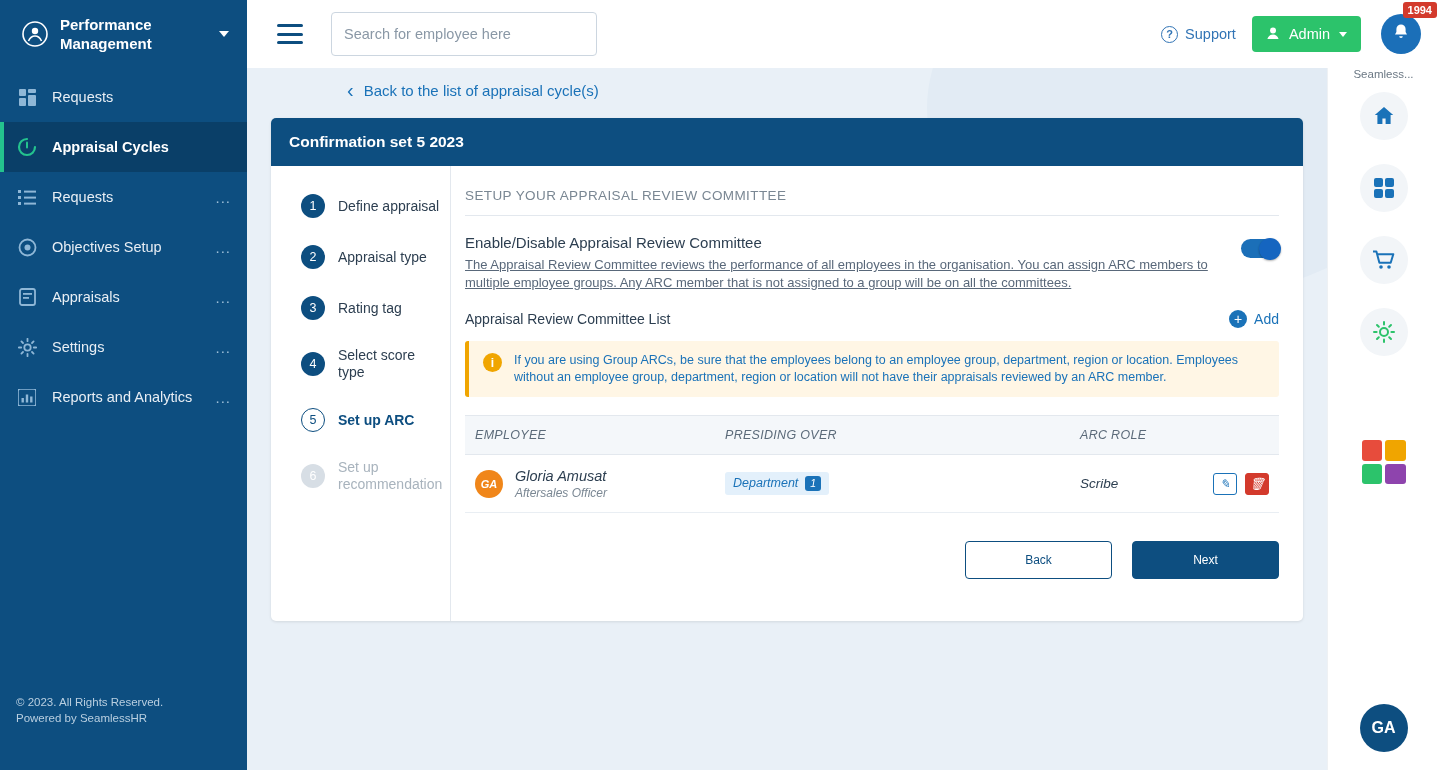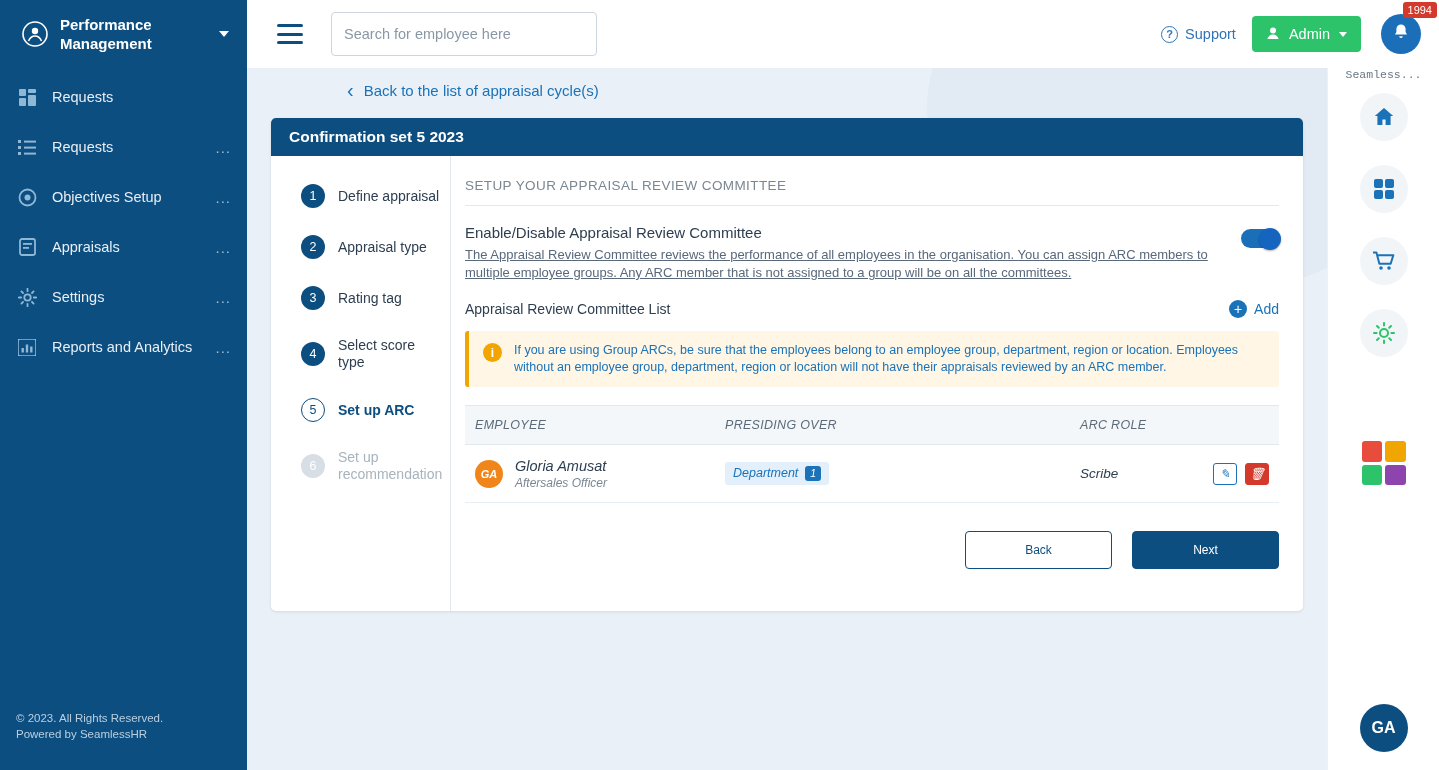--- a/index.html
+++ b/index.html
@@ -86,21 +86,21 @@
   .nav-item.active .nav-icon { color: #24c38e; }
   .nav-item.active::before {
     content: "";
     position: absolute;
     left: 0; top: 0; bottom: 0;
     width: 4px;
     background: #24c38e;
   }
   .sidebar-footer {
     position: absolute;
-    left: 16px; bottom: 28px;
+    left: 16px; bottom: 44px;
     font-size: 11.5px;
     color: #b9cfe0;
     line-height: 16px;
   }
 
   
   .main {
     flex: 1;
     position: relative;
     height: 770px;
@@ -184,21 +184,21 @@
     position: relative;
     cursor: pointer;
     margin-left: 4px;
   }
   .bell-badge {
     position: absolute;
     top: -12px; right: -16px;
     background: #d33a2c;
     color: #fff;
     font-size: 11px;
-    font-weight: normal;
+    font-weight: bold;
     border-radius: 3px;
     padding: 2px 5px;
     line-height: 1.1;
   }
 
   
   .content {
     position: absolute;
     top: 68px; left: 0; right: 112px; bottom: 0;
     background: #e9f0f7;
@@ -233,21 +233,21 @@
     margin: 17px auto 0 auto;
     width: 1032px;
     background: #ffffff;
     border-radius: 5px;
     box-shadow: 0 1px 3px rgba(0,0,0,0.10);
     overflow: hidden;
   }
   .card-header {
     background: #0d4e80;
     color: #ffffff;
-    height: 38px;
+    height: 48px;
     display: flex;
     align-items: center;
     padding: 0 18px;
     font-size: 15.5px;
     font-weight: bold;
   }
   .card-body {
     display: flex;
     min-height: 455px;
   }
@@ -493,21 +493,20 @@
     background: #ffffff;
     cursor: pointer;
   }
   .dotcell { display:flex; align-items:center; justify-content:center; }
   .dotcell i { display:block; border-radius:50%; }
   .rail-app-label {
     font-size: 11.5px;
     color: #6b7884;
     margin-top: 4px;
     margin-bottom: 12px;
-    font-family: Liberation Mono, monospace;
   }
   .rail-icon {
     width: 48px; height: 48px;
     border-radius: 50%;
     background: #f2f5f8;
     color: #1a72b8;
     display: flex; align-items: center; justify-content: center;
     margin-bottom: 24px;
     cursor: pointer;
   }
@@ -564,20 +563,30 @@
               <rect x="0" y="0" width="7" height="7" rx="1" fill="currentColor"></rect>
               <rect x="9" y="0" width="8" height="4" rx="1" fill="currentColor"></rect>
               <rect x="0" y="9" width="7" height="8" rx="1" fill="currentColor"></rect>
               <rect x="9" y="6" width="8" height="11" rx="1" fill="currentColor"></rect>
             </svg>
         </span>
         <span class="nav-label">Requests</span>
         <span class="nav-dots"></span>
       </div>
 
+      <div class="nav-item active">
+        <span class="nav-icon">
+          <svg width="20" height="20" viewBox="0 0 20 20">
+              <path d="M10 2a8 8 0 1 0 8 8" fill="none" stroke="currentColor" stroke-width="2.2" stroke-linecap="round"></path>
+              <path d="M10 5.5v5" stroke="currentColor" stroke-width="2" stroke-linecap="round"></path>
+            </svg>
+        </span>
+        <span class="nav-label">Appraisal Cycles</span>
+        <span class="nav-dots"></span>
+      </div>
 
       <div class="nav-item">
         <span class="nav-icon">
           <svg width="18" height="15" viewBox="0 0 18 15">
               <rect x="0" y="0" width="3" height="3" fill="currentColor"></rect>
               <rect x="6" y="0.6" width="12" height="2" fill="currentColor"></rect>
               <rect x="0" y="6" width="3" height="3" fill="currentColor"></rect>
               <rect x="6" y="6.6" width="12" height="2" fill="currentColor"></rect>
               <rect x="0" y="12" width="3" height="3" fill="currentColor"></rect>
               <rect x="6" y="12.6" width="12" height="2" fill="currentColor"></rect>

